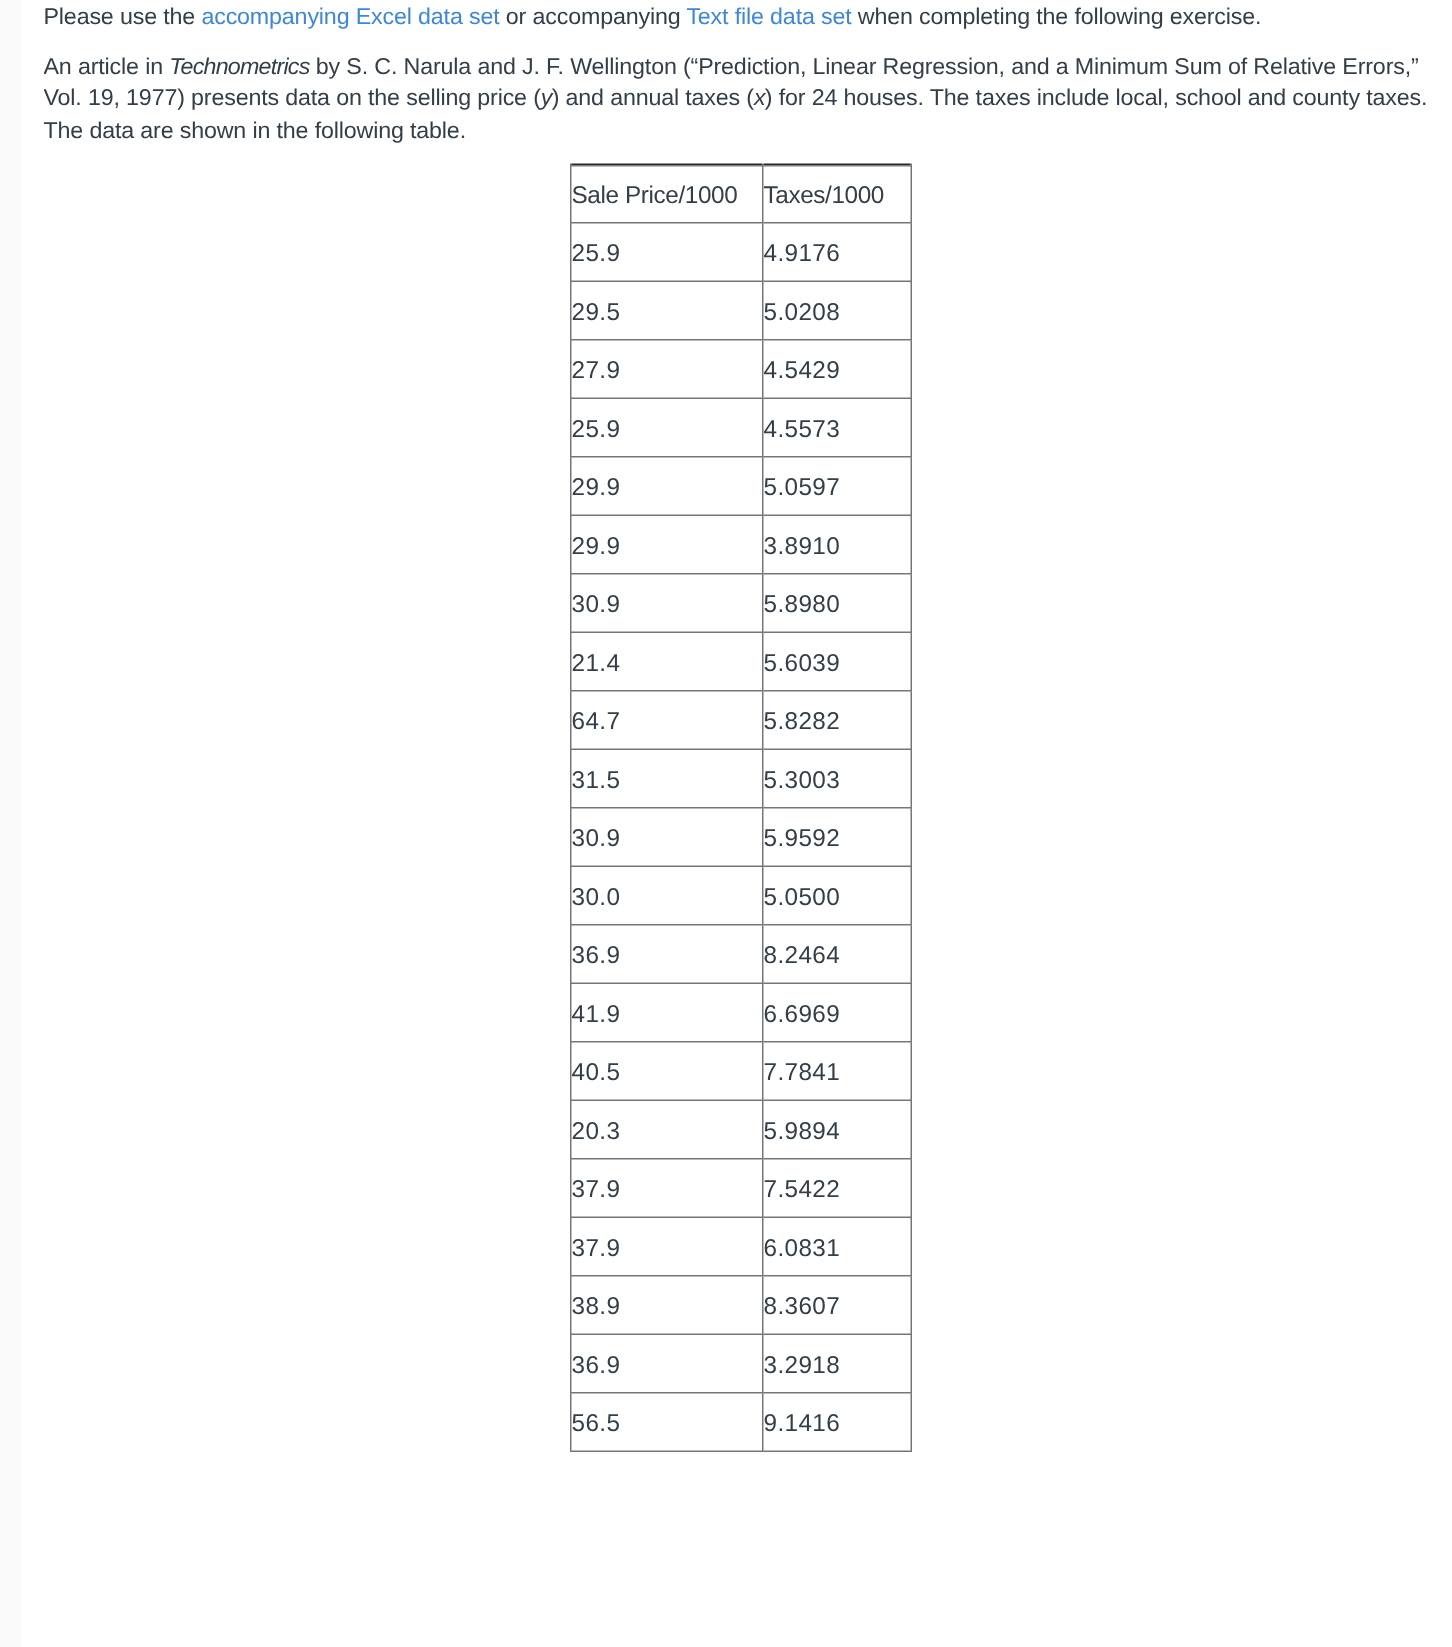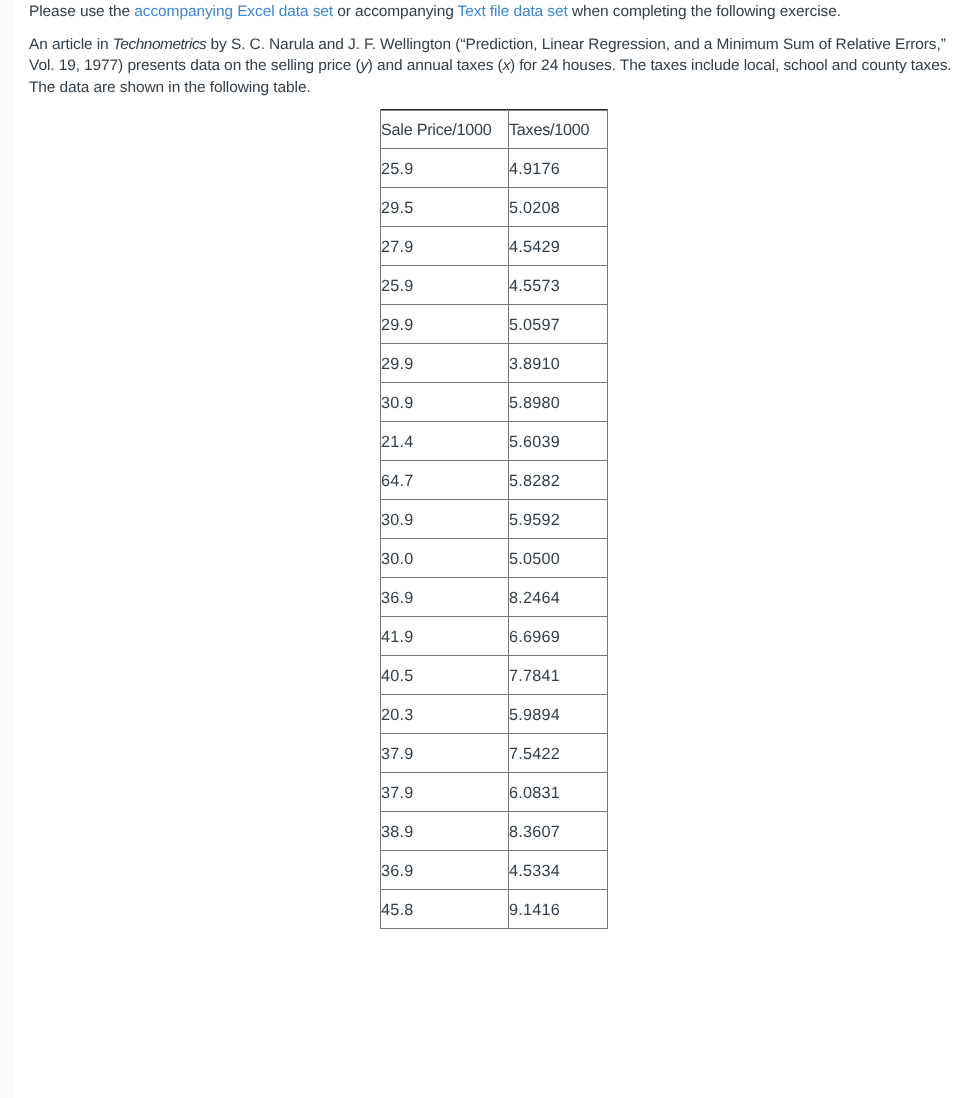--- a/index.html
+++ b/index.html
@@ -120,20 +120,24 @@
             </tr>
             <tr>
               <td><span>21.4</span></td>
               <td><span>5.6039</span></td>
             </tr>
             <tr>
               <td><span>64.7</span></td>
               <td><span>5.8282</span></td>
             </tr>
             <tr>
+              <td><span>31.5</span></td>
+              <td><span>5.3003</span></td>
+            </tr>
+            <tr>
               <td><span>30.9</span></td>
               <td><span>5.9592</span></td>
             </tr>
             <tr>
               <td><span>30.0</span></td>
               <td><span>5.0500</span></td>
             </tr>
             <tr>
               <td><span>36.9</span></td>
               <td><span>8.2464</span></td>
@@ -157,23 +161,23 @@
             <tr>
               <td><span>37.9</span></td>
               <td><span>6.0831</span></td>
             </tr>
             <tr>
               <td><span>38.9</span></td>
               <td><span>8.3607</span></td>
             </tr>
             <tr>
               <td><span>36.9</span></td>
-              <td><span>4.5334</span></td>
+              <td><span>3.2918</span></td>
             </tr>
             <tr>
-              <td><span>45.8</span></td>
+              <td><span>56.5</span></td>
               <td><span>9.1416</span></td>
             </tr>
           </tbody>
    </table>
   </div>
  </div>
 </div>
 
 </body></html>

